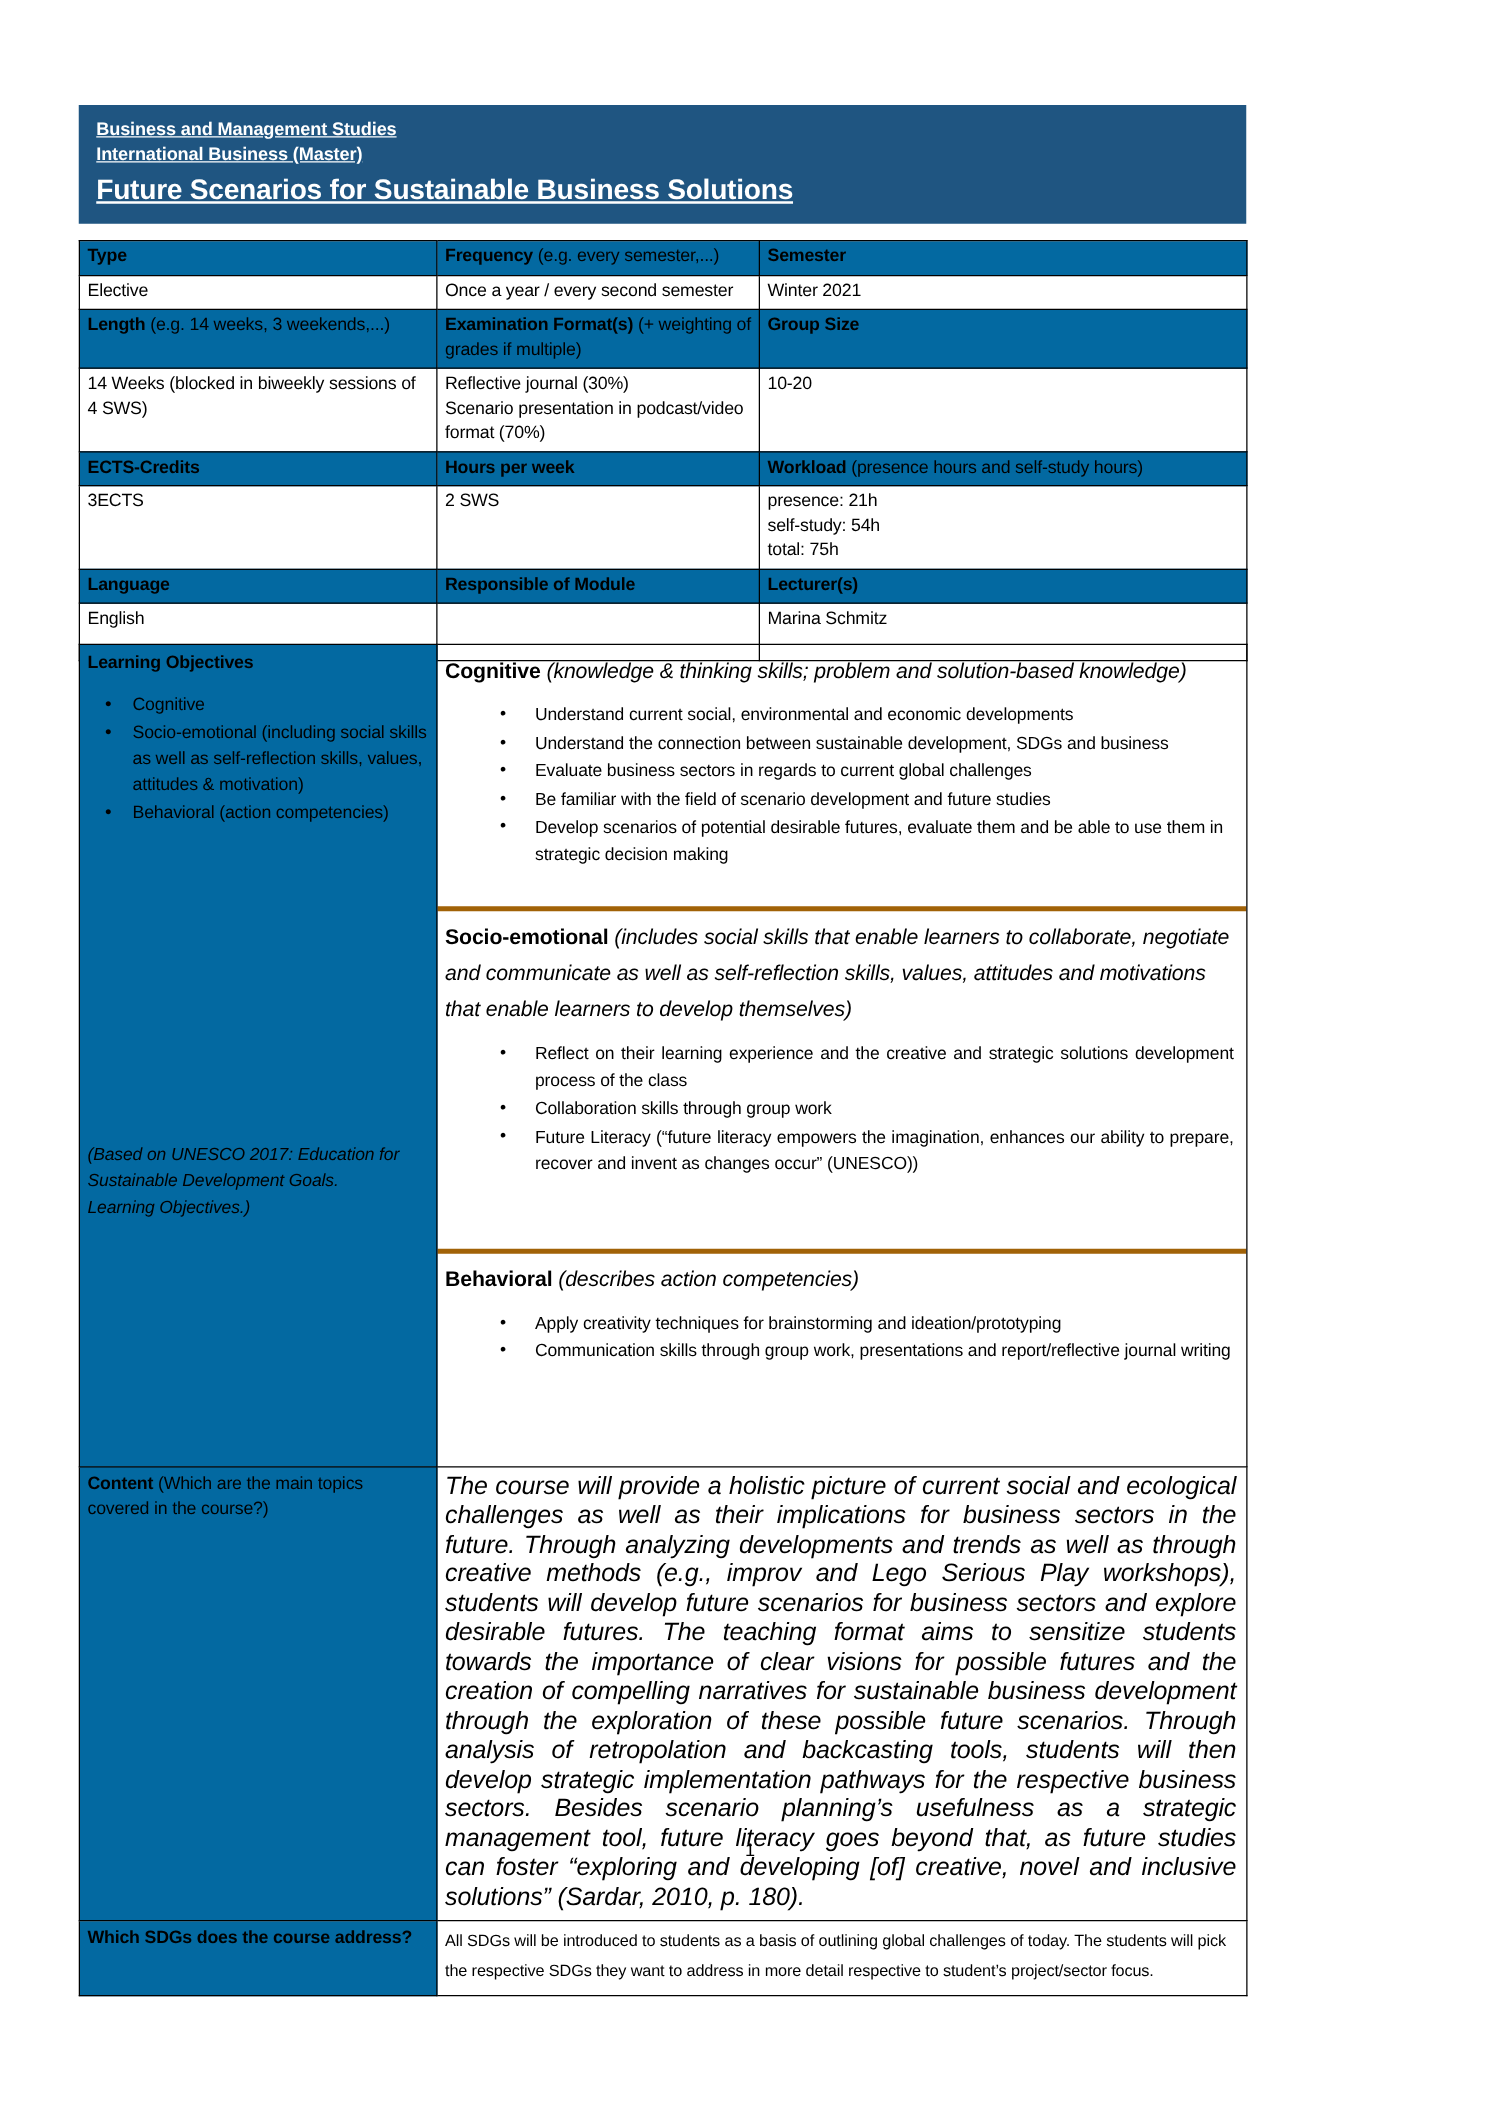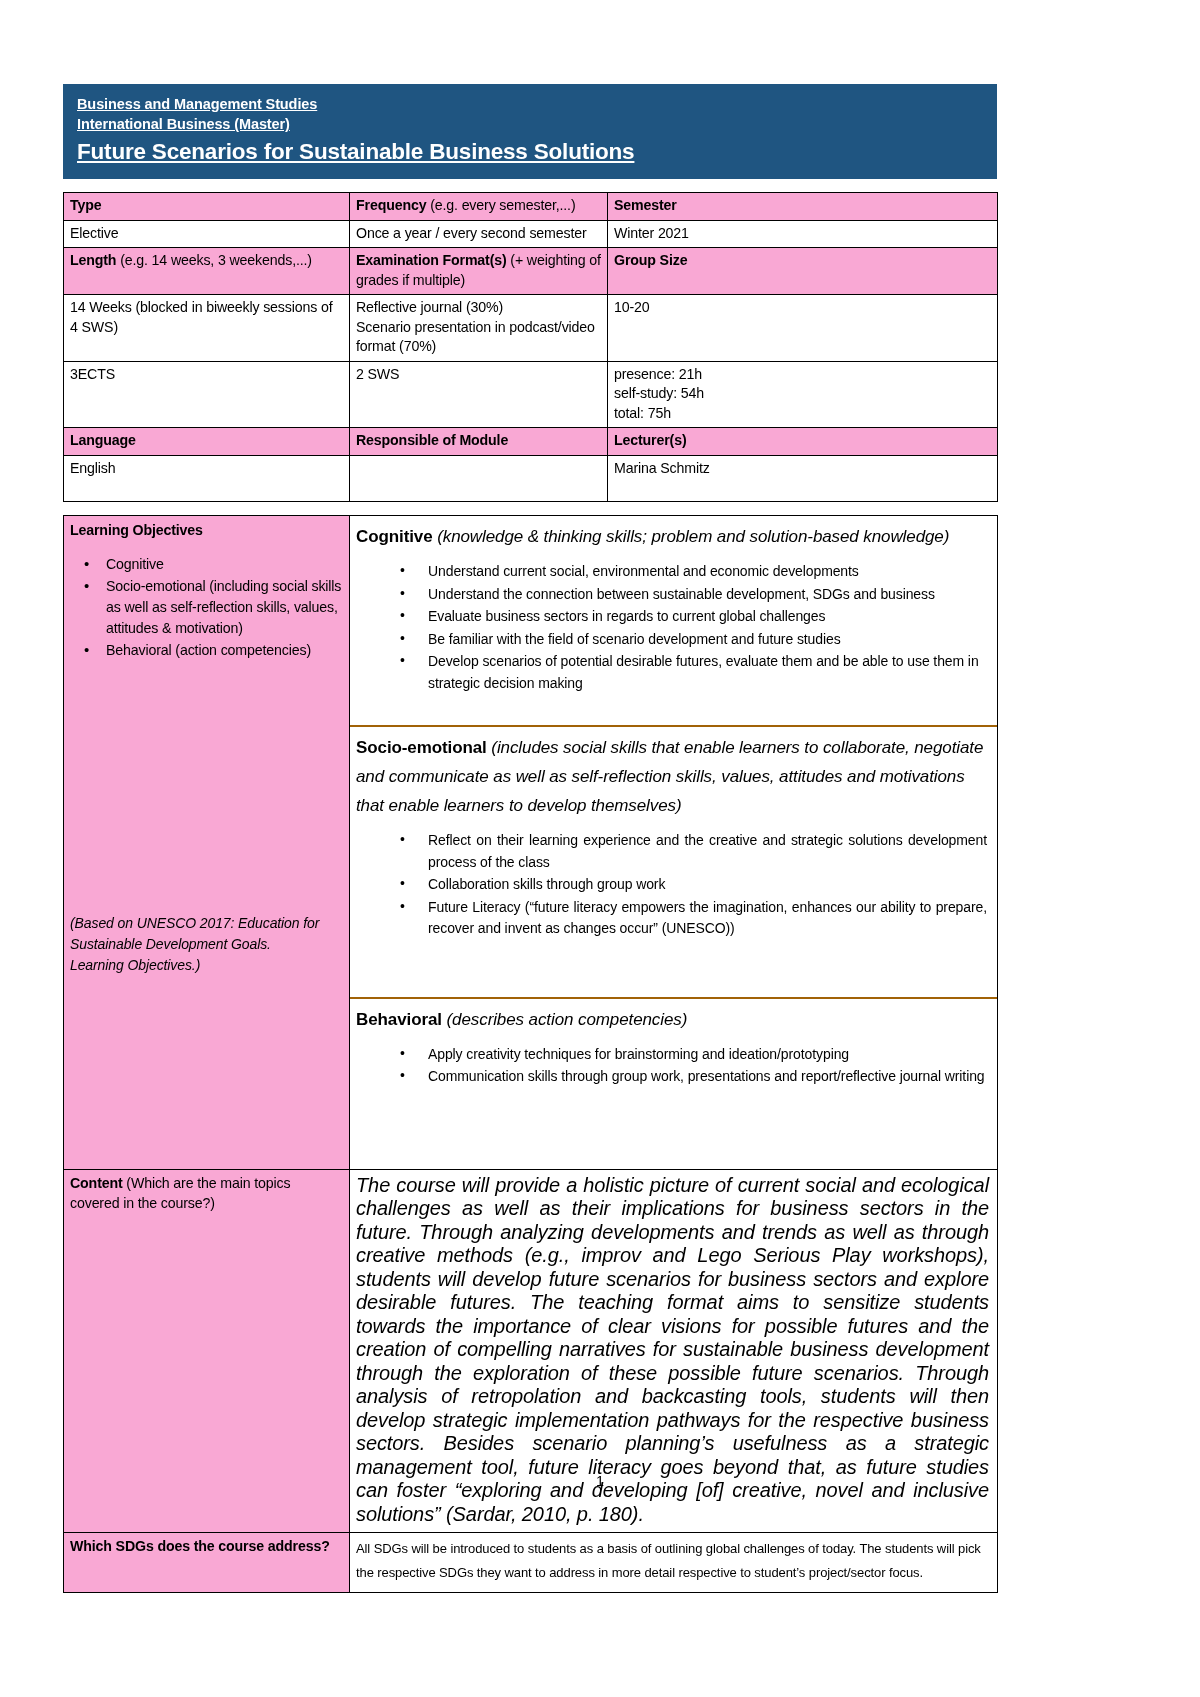--- a/index.html
+++ b/index.html
@@ -60,21 +60,21 @@
   }
   table.doc td {
     border: 1px solid #000000;
     vertical-align: top;
     padding: 3px 6px 4px 6px;
     font-size: 14.2px;
     line-height: 19.5px;
     letter-spacing: -0.15px;
   }
   .hdr {
-    background: #f9a8d4;
+    background: #0369a1;
   }
   .hdr b, b {
     font-weight: bold;
   }
   .thickline td {
     border-top-width: 2px;
   }
 
   
   #table1 { top: 192px; }
@@ -125,21 +125,21 @@
   }
   .lo-note-wrap {
     position: absolute;
     left: 0;
     top: 393px;
     width: 252px;
   }
 
   
   .block {
-    border-bottom: 2px solid #a16207;
+    border-bottom: 4px solid #a16207;
     padding: 6px 10px 12px 6px;
   }
   .block.last { border-bottom: none; }
   .block-head {
     font-size: 17px;
     line-height: 29px;
     font-style: italic;
     letter-spacing: -0.1px;
   }
   .block-head b {
@@ -233,20 +233,25 @@
         <td class="hdr"><b>Examination Format(s)</b><span> (+ weighting of grades if multiple)</span></td>
         <td class="hdr"><b>Group Size</b></td>
       </tr>
       <tr>
         <td>14 Weeks (blocked in biweekly sessions of 4 SWS)</td>
         <td>
           <div>Reflective journal (30%)</div>
           <div>Scenario presentation in podcast/video format (70%)</div>
         </td>
         <td>10-20</td>
+      </tr>
+      <tr class="thickline">
+        <td class="hdr"><b>ECTS-Credits</b></td>
+        <td class="hdr"><b>Hours per week</b></td>
+        <td class="hdr"><b>Workload</b><span> (presence hours and self-study hours)</span></td>
       </tr>
       <tr>
         <td>3ECTS</td>
         <td>2 SWS</td>
         <td>
           <div>presence: 21h</div>
           <div>self-study: 54h</div>
           <div>total: 75h</div>
         </td>
       </tr>

